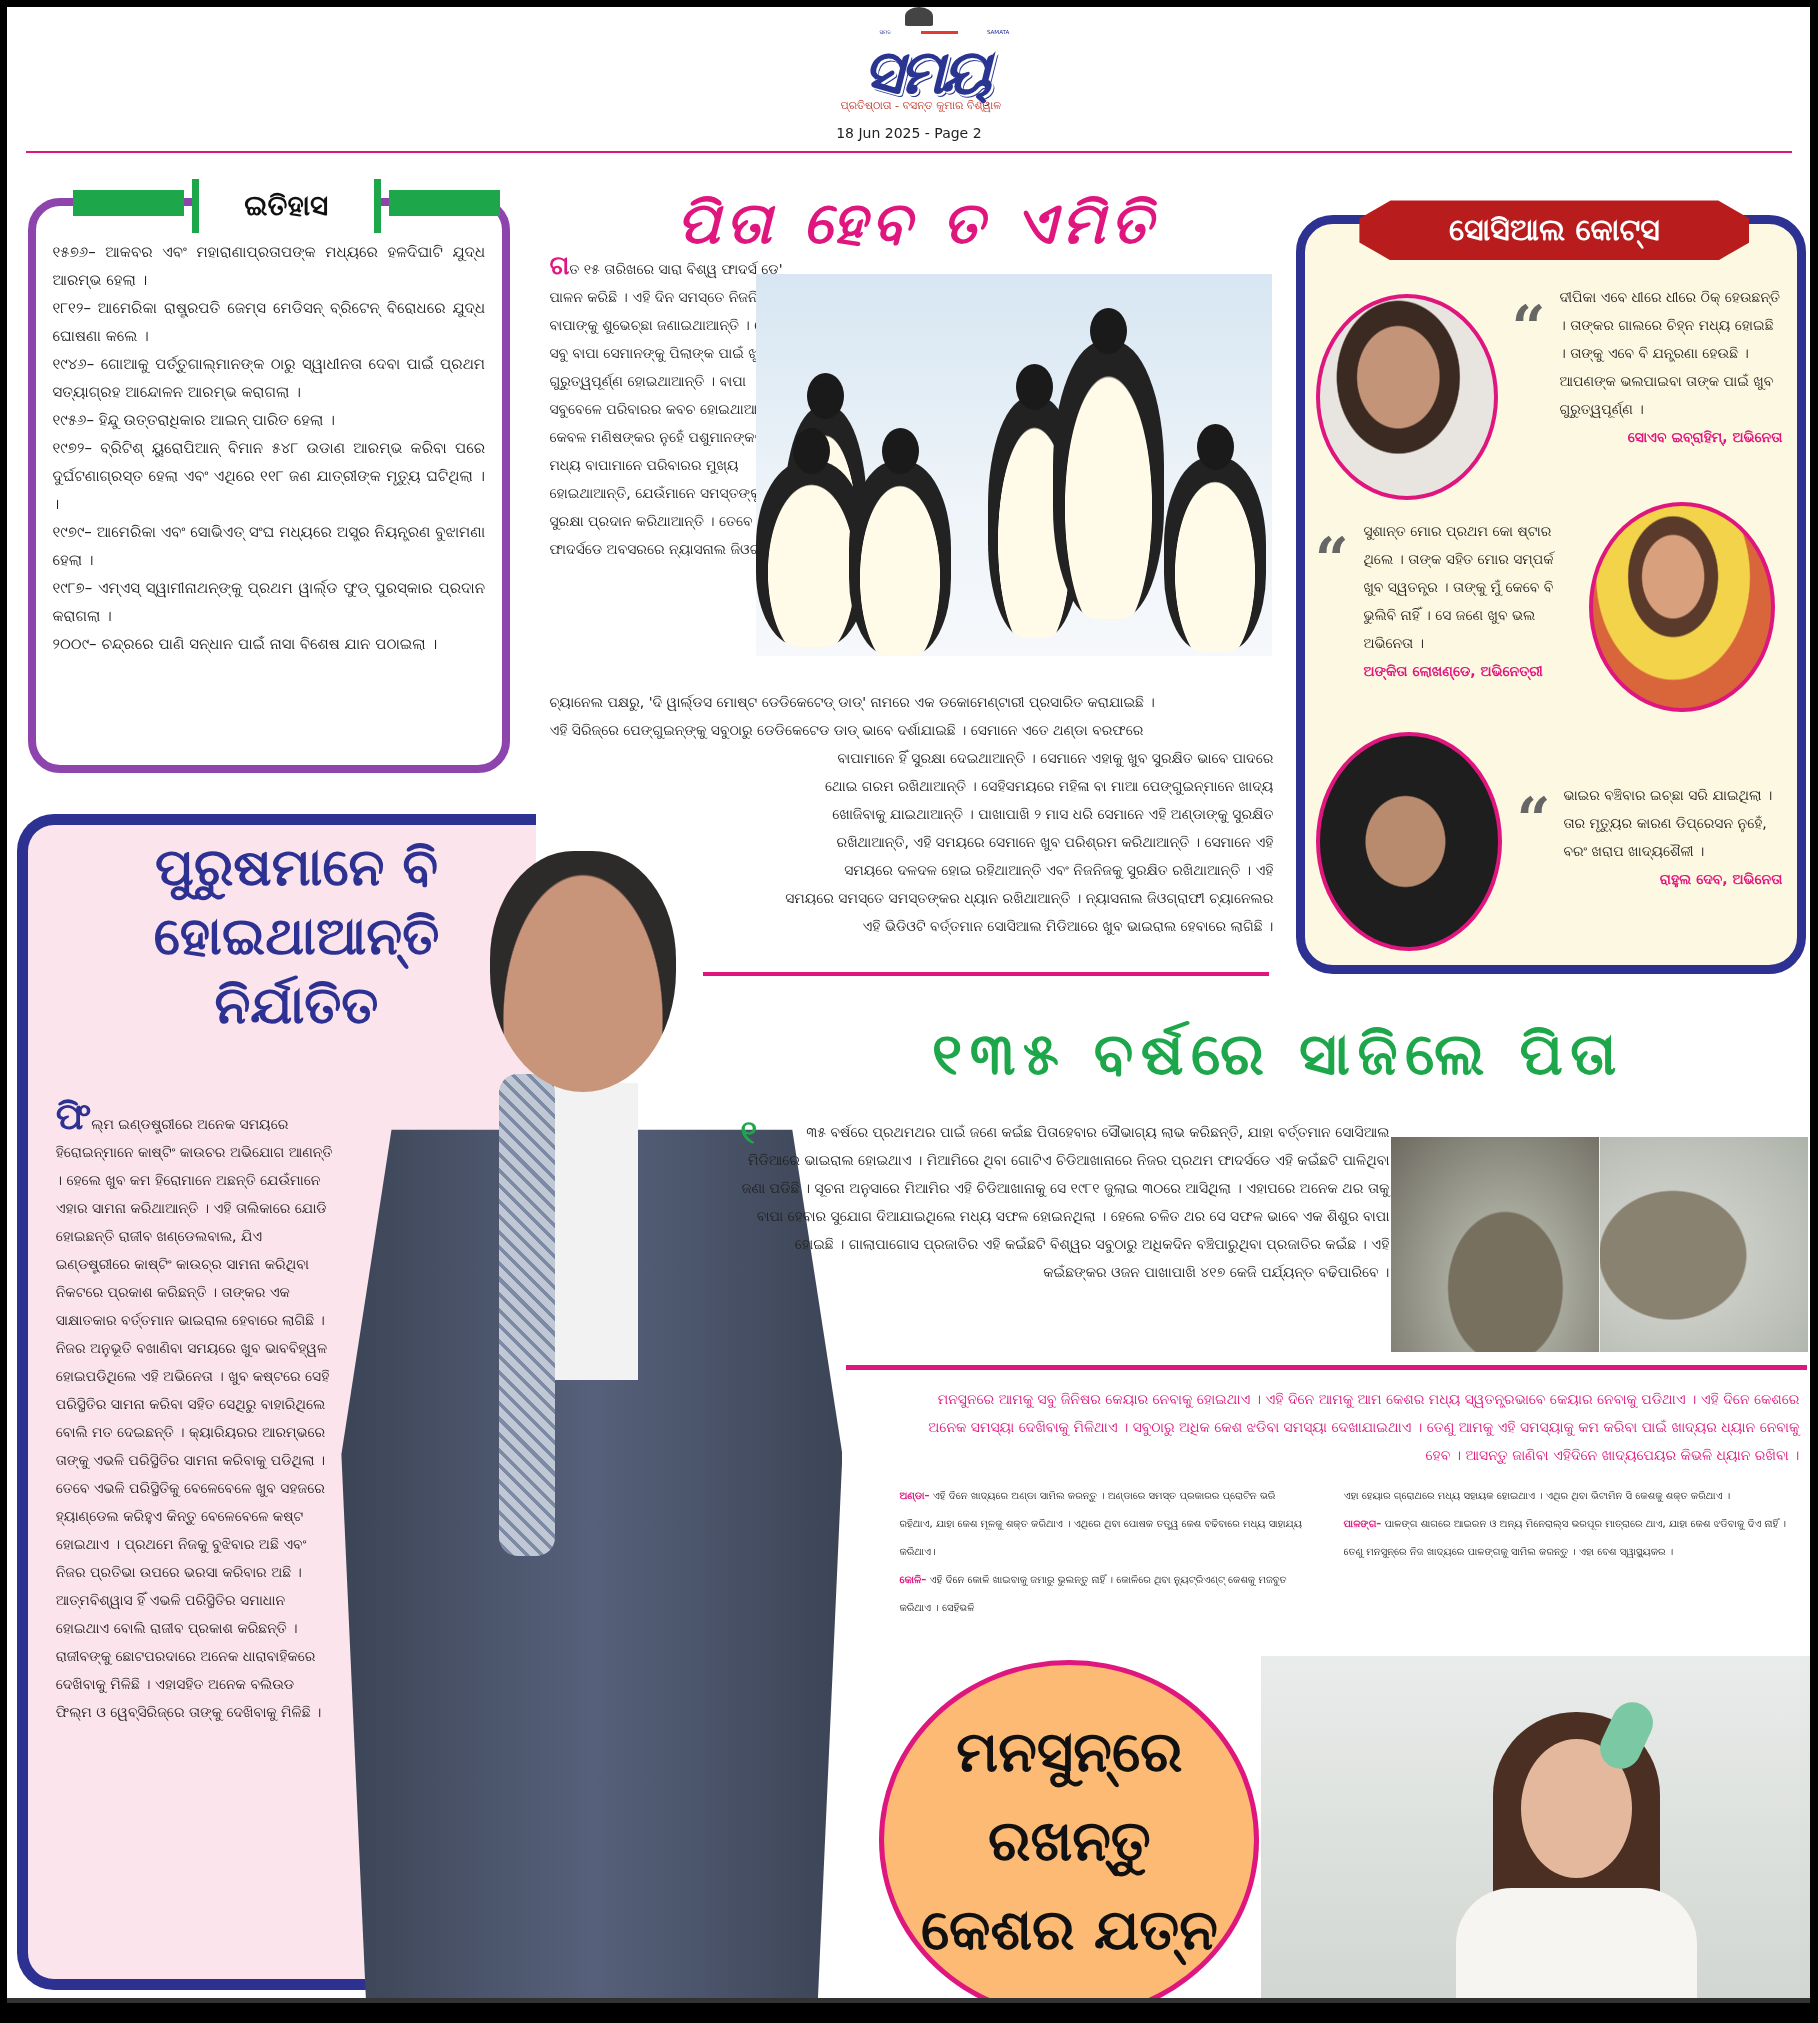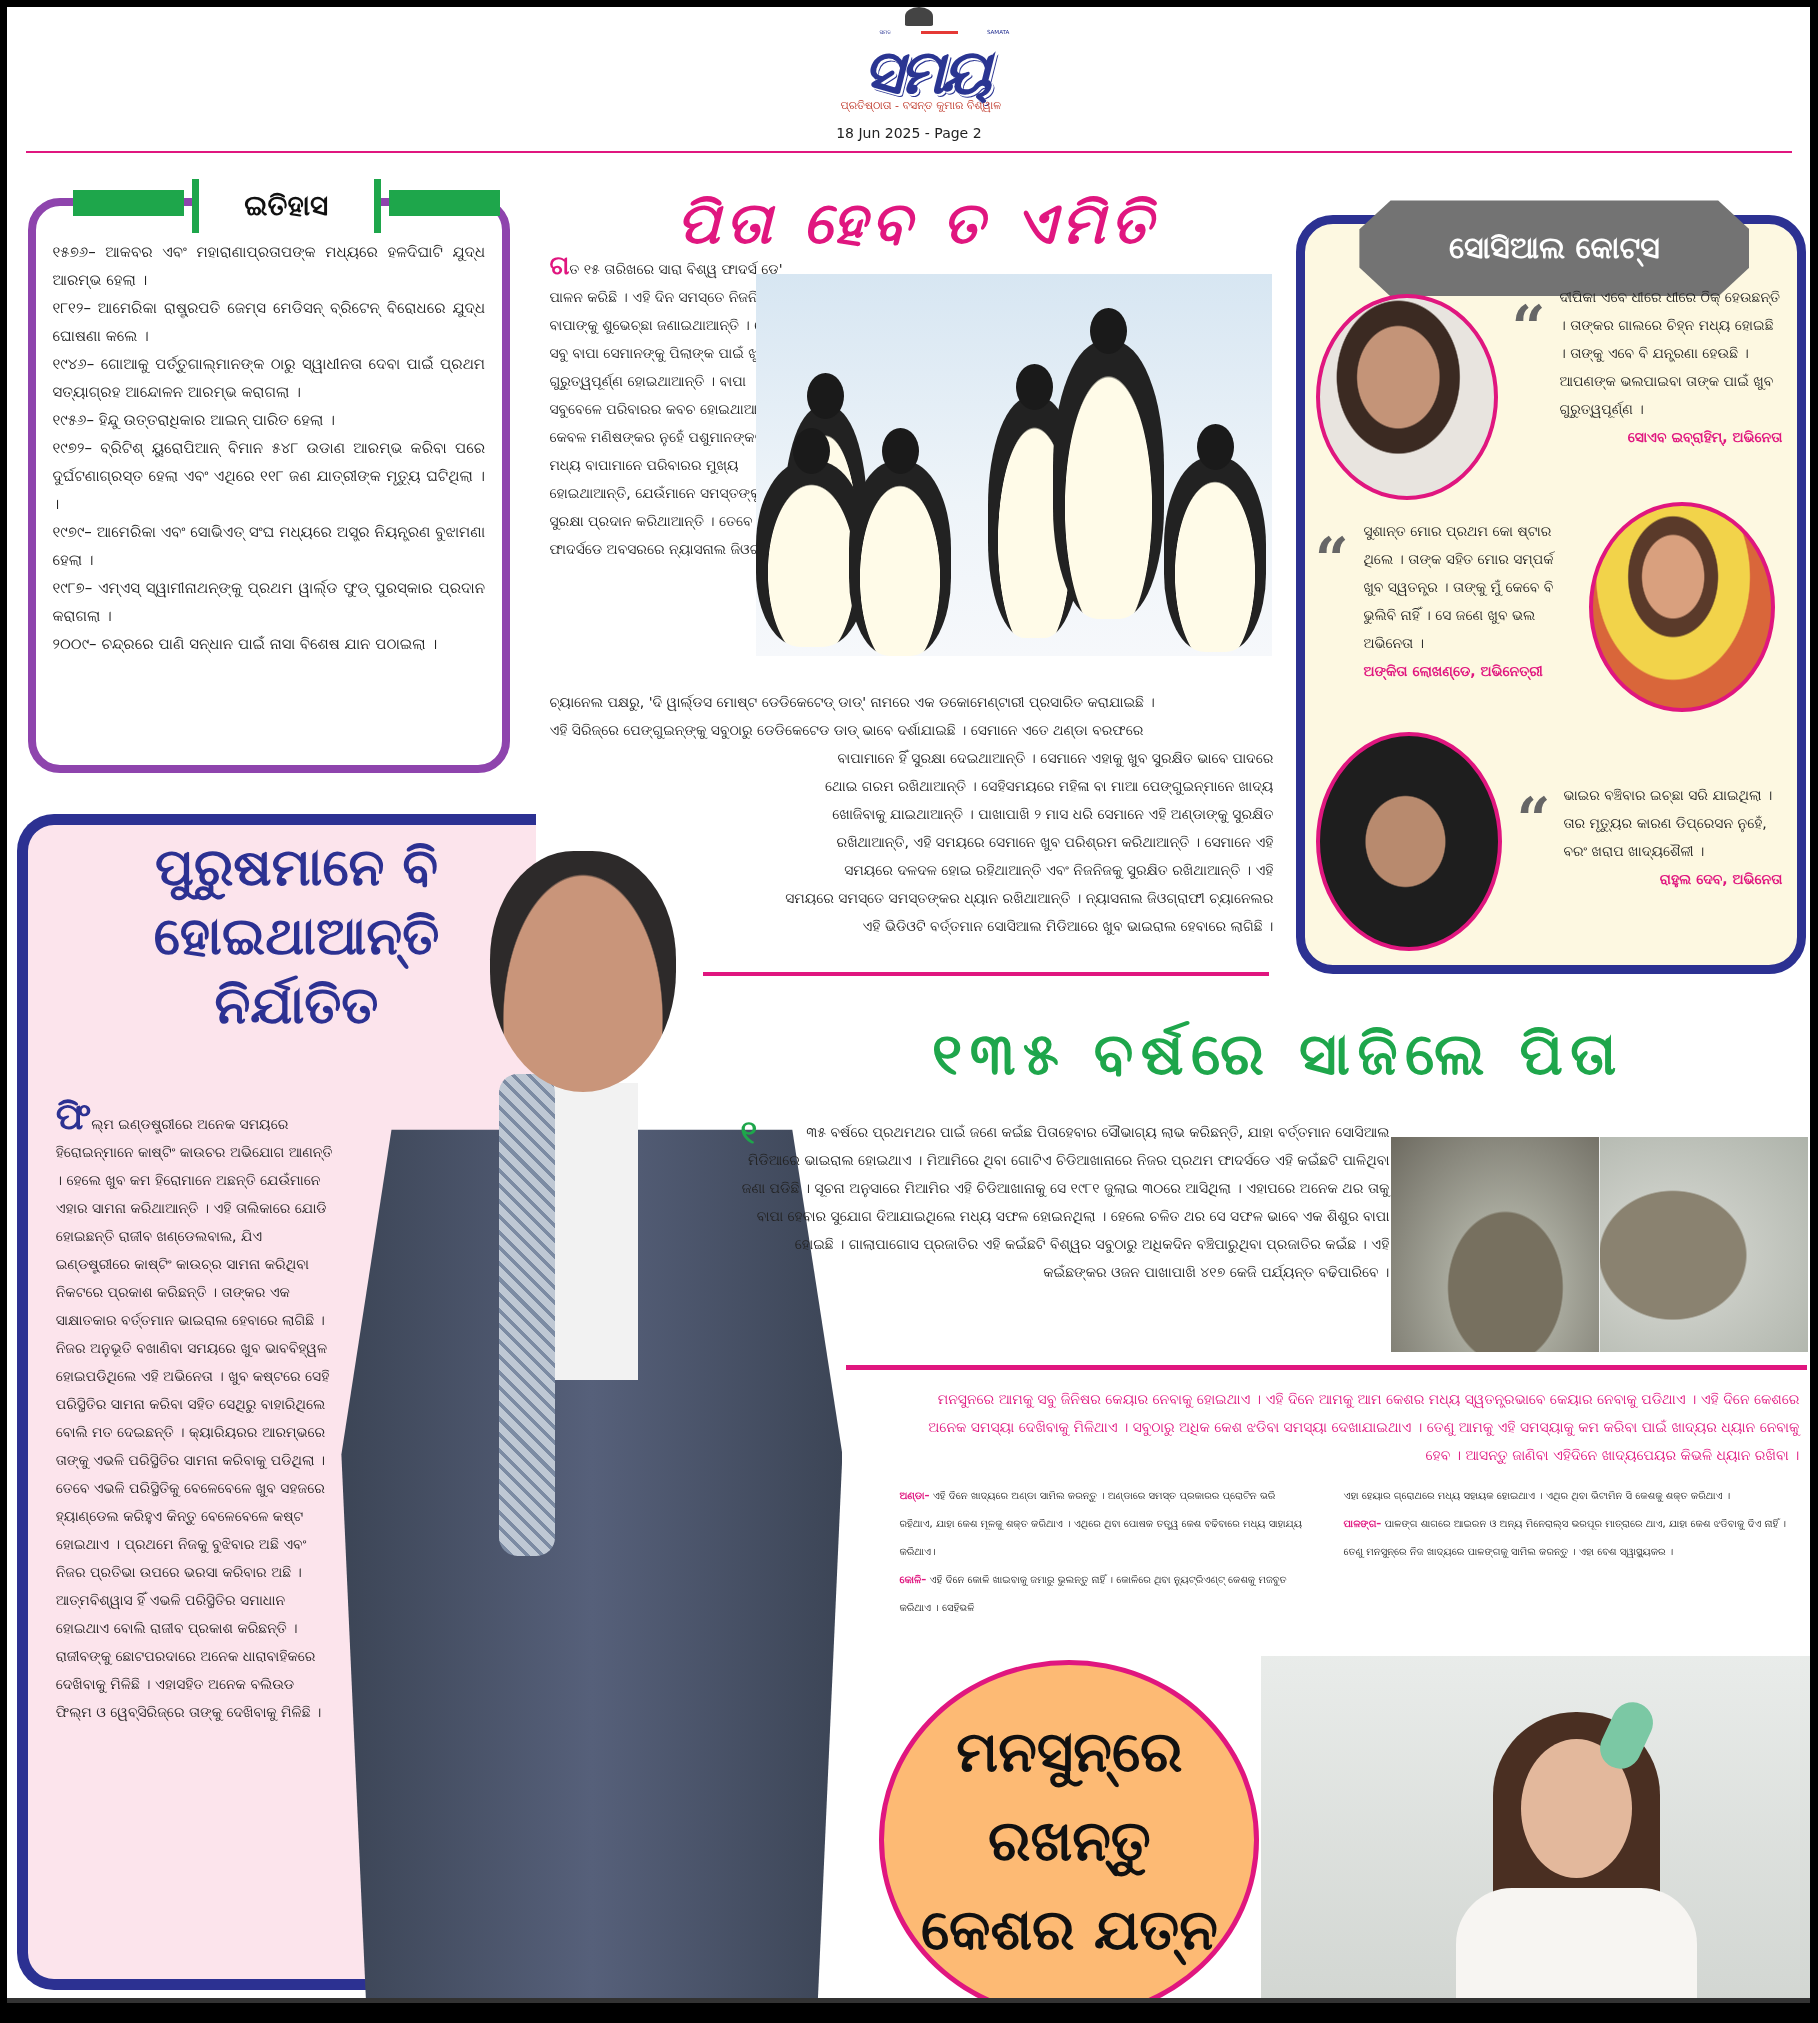--- a/index.html
+++ b/index.html
@@ -33,21 +33,21 @@
   .dropcap-pink { color: #e0167f; font-weight: bold; font-size: 26px; }
   .penguin-img { position: absolute; left: 749px; top: 267px; width: 516px; height: 382px; background: linear-gradient(180deg, #d7e6f2 0%, #eef4f9 60%, #f6f8fb 100%); overflow: hidden; }
   .peng { position: absolute; bottom: 18.6px; border-radius: 45% 45% 40% 40%; background: radial-gradient(ellipse at 50% 60%, #fffbe8 0 55%, #222 56%); }
   .peng .head { position: absolute; top: -33px; left: 50%; width: 37px; height: 46px; margin-left: -18.6px; border-radius: 50%; background: #1a1a1a; }
   .pita-lower { position: absolute; left: 542px; top: 681px; width: 724px; font-size: 14px; line-height: 28px; color: #222; }
   .pita-lower .r { text-align: right; }
   .pita-rule { position: absolute; left: 696px; top: 965px; width: 566px; height: 3.7px; background: #e0167f; }
 
   
   .social { position: absolute; left: 1289px; top: 208px; width: 510px; height: 759px; border: 9.3px solid #2c3192; border-radius: 37px; background: #fdf8e1; }
-  .social-head { position: absolute; left: 54px; top: -24px; width: 390px; height: 96px; background: #737373; clip-path: polygon(0 30%, 8% 0, 92% 0, 100% 30%, 100% 70%, 92% 100%, 8% 100%, 0 70%); color: #fff; font-size: 30px; font-weight: bold; display: flex; align-items: center; justify-content: center; }
+  .social-head { position: absolute; left: 54px; top: -24px; width: 390px; height: 60px; background: #b91c1c; clip-path: polygon(0 30%, 8% 0, 92% 0, 100% 30%, 100% 70%, 92% 100%, 8% 100%, 0 70%); color: #fff; font-size: 30px; font-weight: bold; display: flex; align-items: center; justify-content: center; }
   .avatar { position: absolute; border: 4.6px solid #e0167f; border-radius: 50%; overflow: hidden; }
   .quote { position: absolute; font-size: 14px; line-height: 28px; color: #222; }
   .quote-mark { position: absolute; font-size: 59px; font-weight: bold; color: #666; font-family: "DejaVu Serif", serif; line-height: 1; }
   .quote .by { color: #e0167f; font-weight: bold; text-align: right; }
 
   
   .purush { position: absolute; left: 9.3px; top: 807px; width: 519px; height: 1176px; border: 11px solid #2c3192; border-right: none; border-radius: 37px 0 0 37px; background: #fce4ec; }
   .purush-title { position: absolute; left: 9.3px; top: 7.4px; width: 519px; text-align: center; font-size: 52px; line-height: 69px; font-weight: bold; color: #2c3192; }
   .purush-body { position: absolute; left: 28px; top: 278px; width: 278px; font-size: 14px; line-height: 28px; color: #222; }
   .dropcap-blue { color: #2c3192; font-weight: bold; font-size: 37px; line-height: 28px; }

